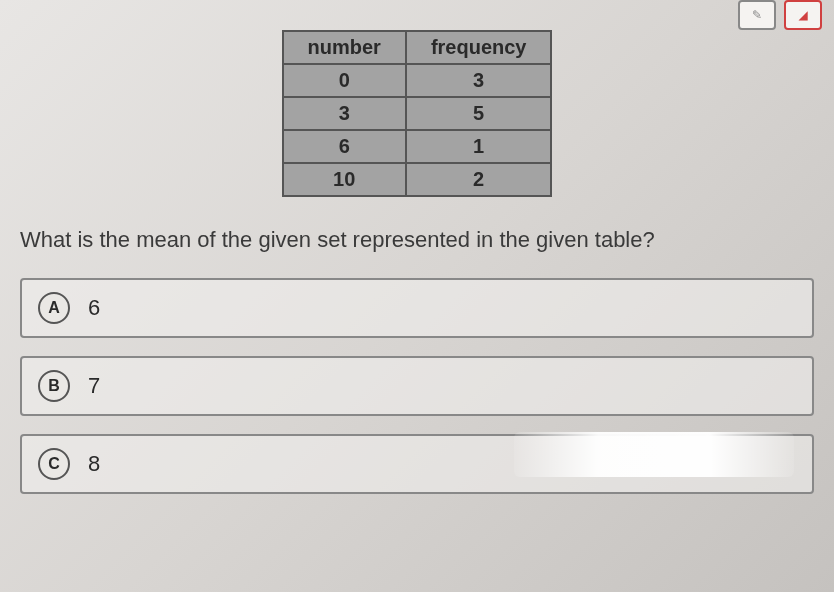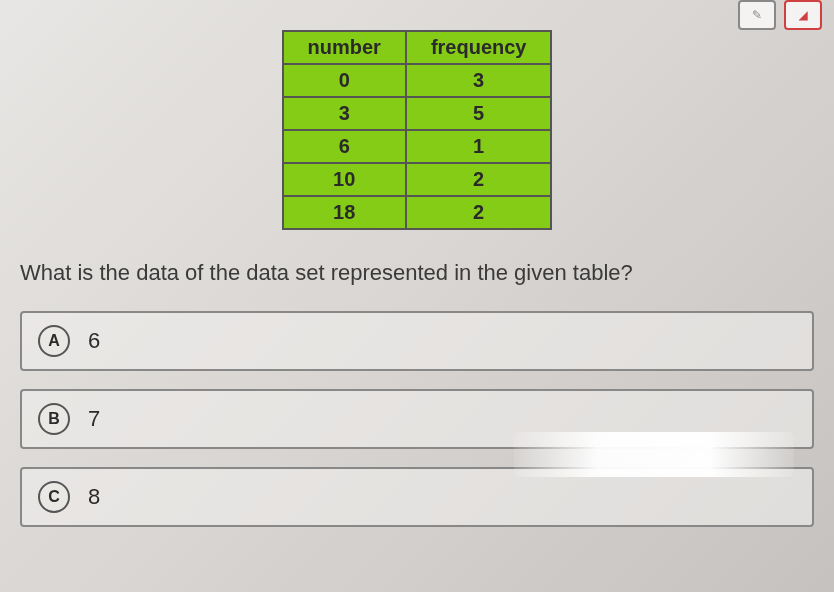--- a/index.html
+++ b/index.html
@@ -18,21 +18,21 @@
       overflow: hidden;
     }
     .table-container {
       display: flex;
       justify-content: center;
       margin-top: 10px;
       margin-bottom: 30px;
     }
     table.freq-table {
       border-collapse: collapse;
-      background: #84cc16;
+      background: #a3a3a3;
     }
     table.freq-table th,
     table.freq-table td {
       border: 2px solid #555;
       padding: 4px 24px;
       text-align: center;
       font-size: 20px;
       font-weight: bold;
       min-width: 120px;
     }
@@ -135,29 +135,25 @@
         <td>5</td>
       </tr>
       <tr>
         <td>6</td>
         <td>1</td>
       </tr>
       <tr>
         <td>10</td>
         <td>2</td>
       </tr>
-      <tr>
-        <td>18</td>
-        <td>2</td>
-      </tr>
     </tbody>
   </table>
 </div>
 
-<div class="question-text">What is the data of the data set represented in the given table?</div>
+<div class="question-text">What is the mean of the given set represented in the given table?</div>
 
 <div class="choice">
   <div class="choice-letter">A</div>
   <div class="choice-value">6</div>
 </div>
 
 <div class="choice">
   <div class="choice-letter">B</div>
   <div class="choice-value">7</div>
 </div>

